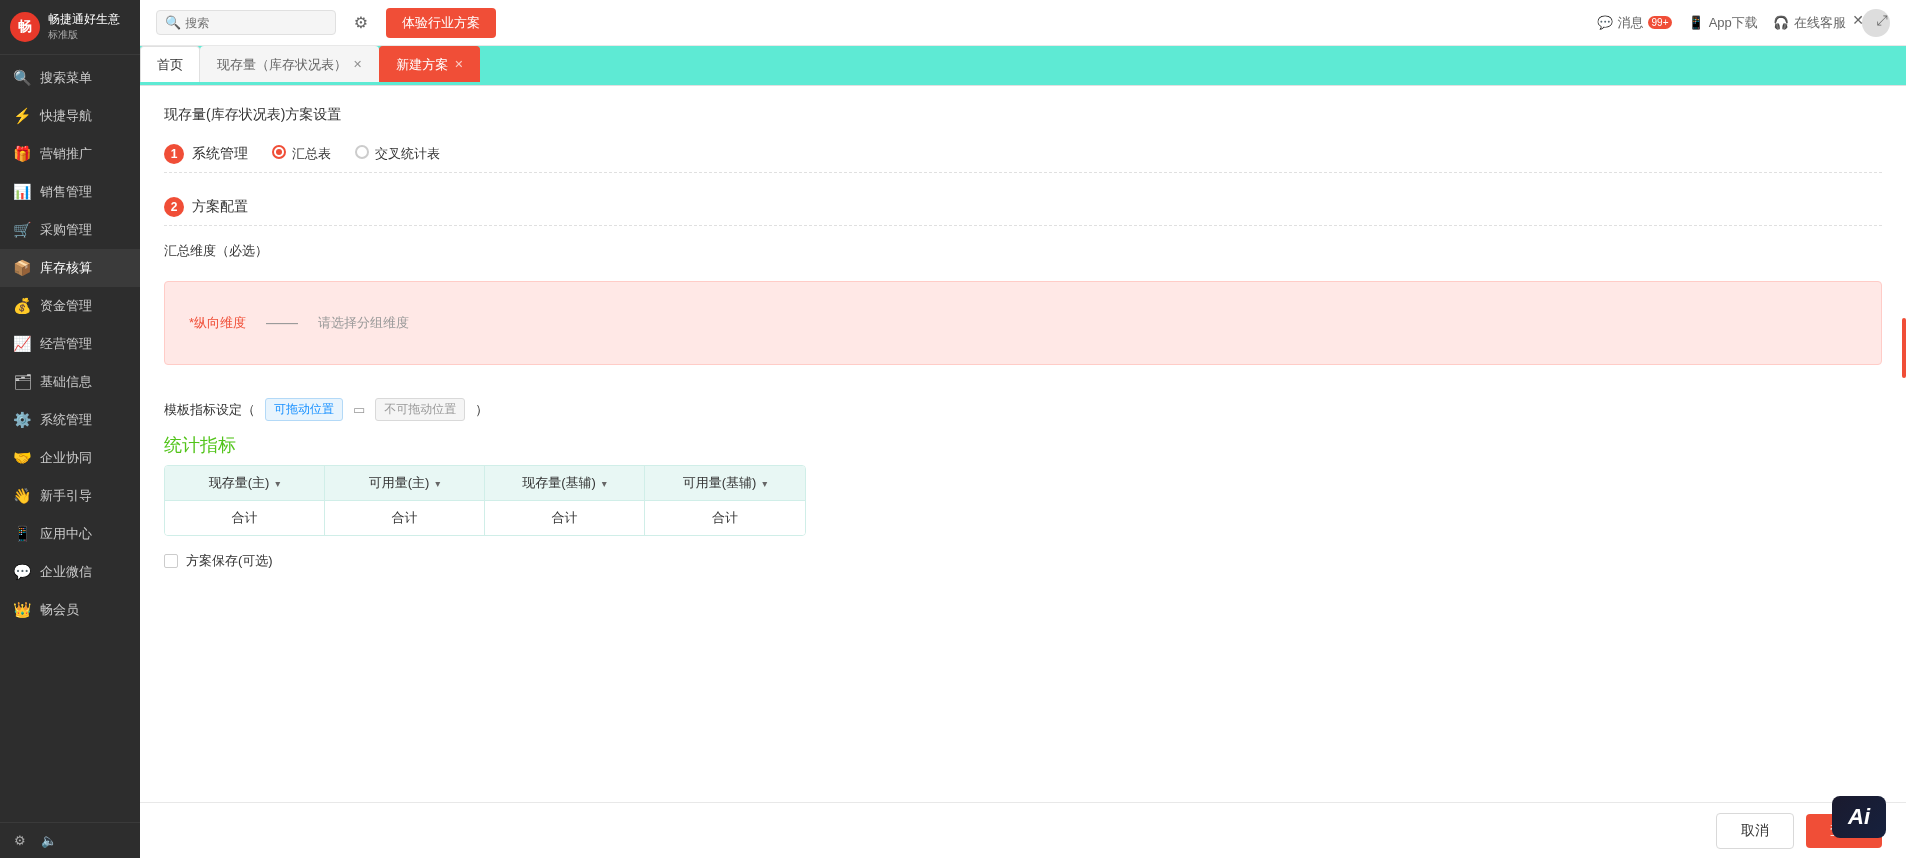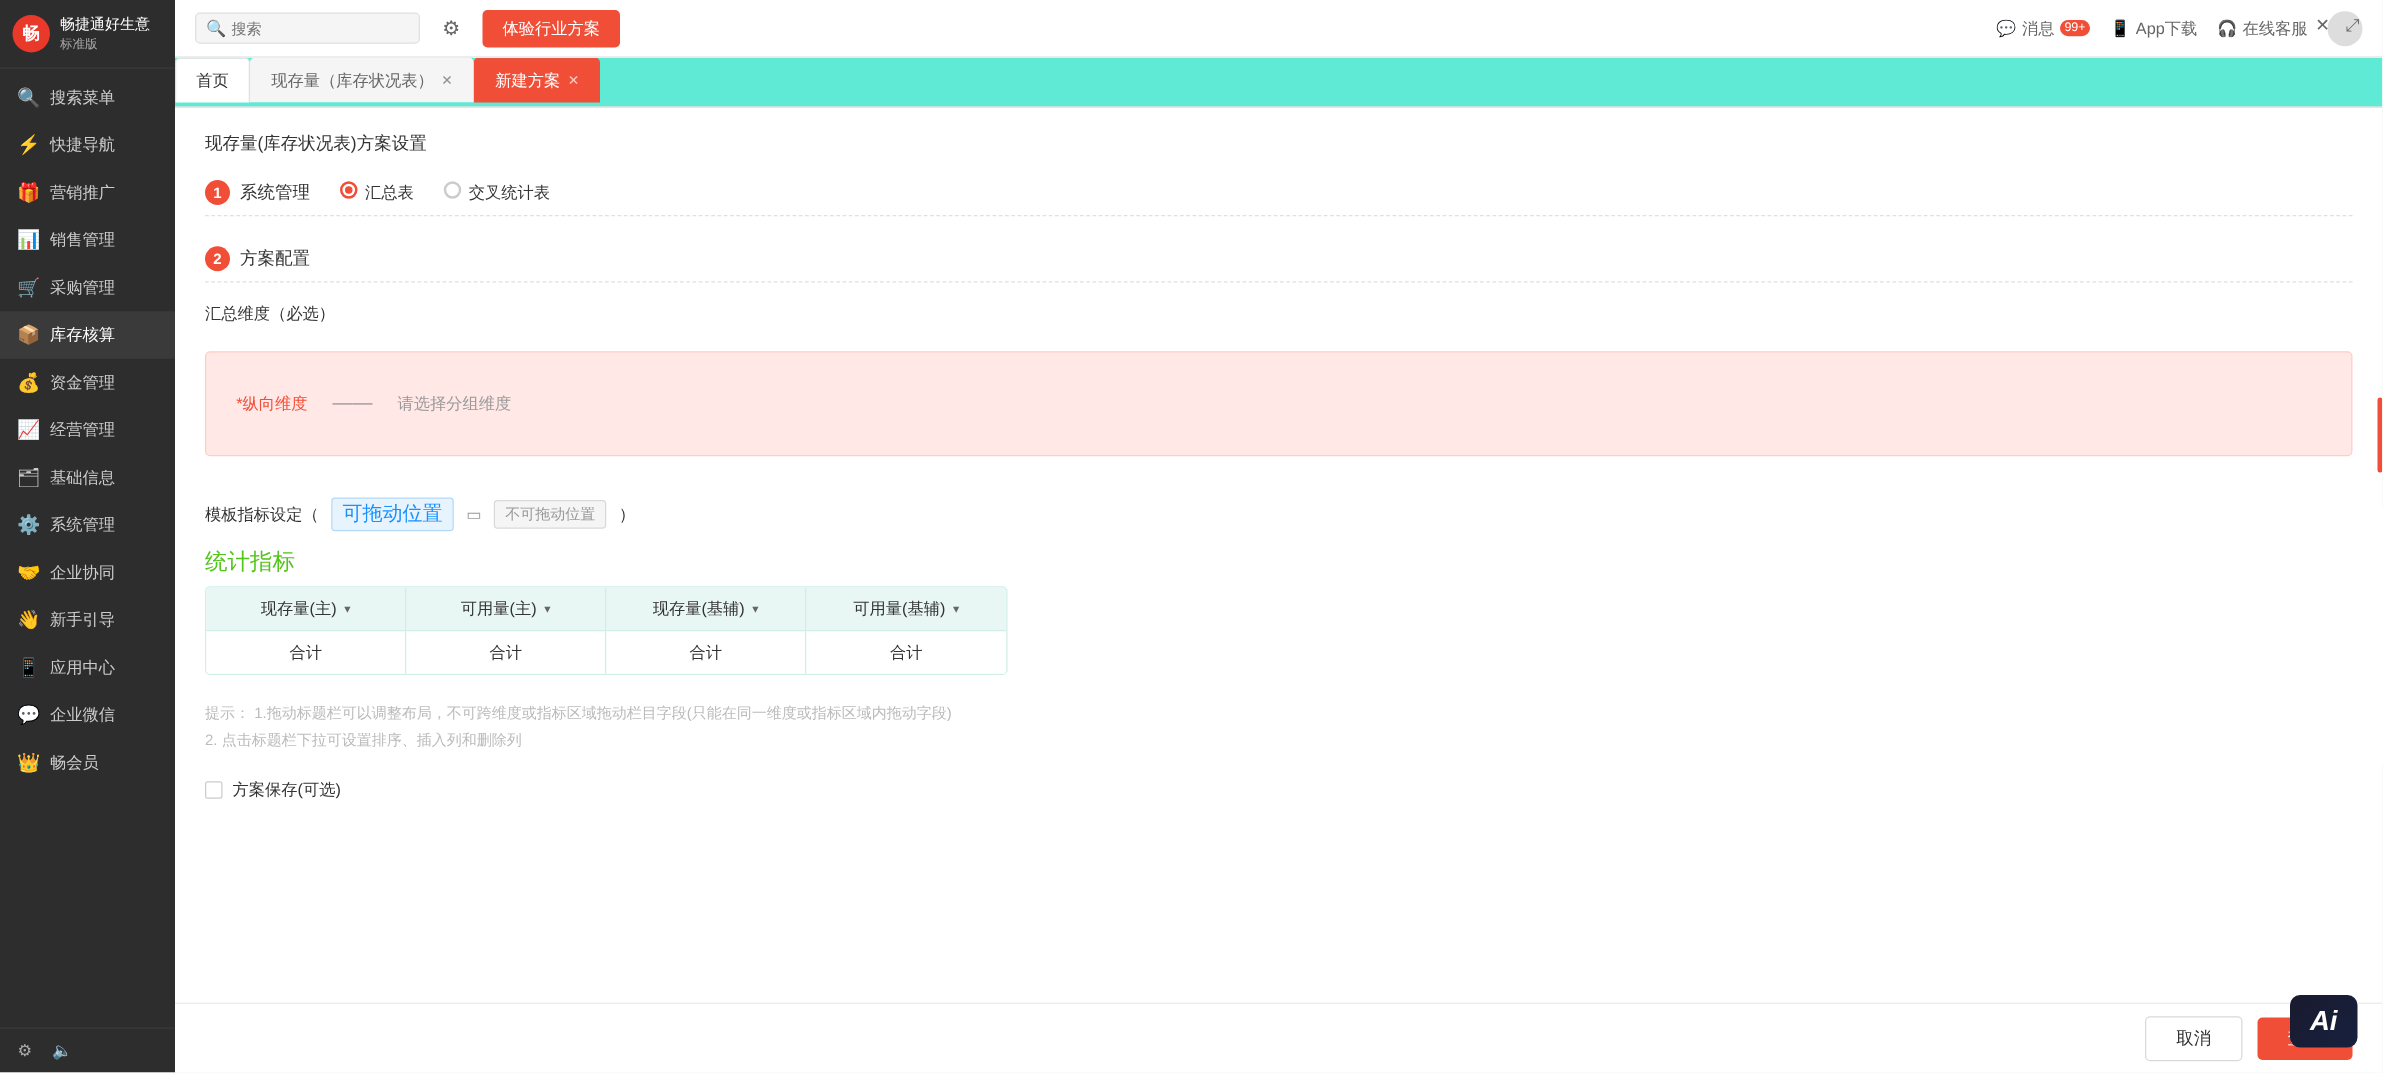--- a/index.html
+++ b/index.html
@@ -311,21 +311,21 @@
       gap: 10px;
       margin-bottom: 12px;
     }
     .draggable-badge {
       display: inline-flex;
       align-items: center;
       background: #e8f4fd;
       border: 1px solid #b3d9f7;
       border-radius: 3px;
       padding: 2px 8px;
-      font-size: 16px;
+      font-size: 12px;
       color: #1890ff;
       gap: 4px;
     }
     .undraggable-badge {
       display: inline-flex;
       align-items: center;
       background: #f5f5f5;
       border: 1px solid #d9d9d9;
       border-radius: 3px;
       padding: 2px 8px;
@@ -704,24 +704,20 @@
               <div class="stats-col">
                 <div class="stats-body-cell">合计</div>
               </div>
               <div class="stats-col">
                 <div class="stats-body-cell">合计</div>
               </div>
             </div>
           </div>
         </div>
 
-        <div class="tips">
-          <div class="tip-item">提示：   1.拖动标题栏可以调整布局，不可跨维度或指标区域拖动栏目字段(只能在同一维度或指标区域内拖动字段)</div>
-          <div class="tip-item">          2. 点击标题栏下拉可设置排序、插入列和删除列</div>
-        </div>
 
         <div class="save-option">
           <div class="checkbox"></div>
           <span class="save-label">方案保存(可选)</span>
         </div>
       </div>
     </div>
 
     <div class="scrollbar-right"></div>
 

